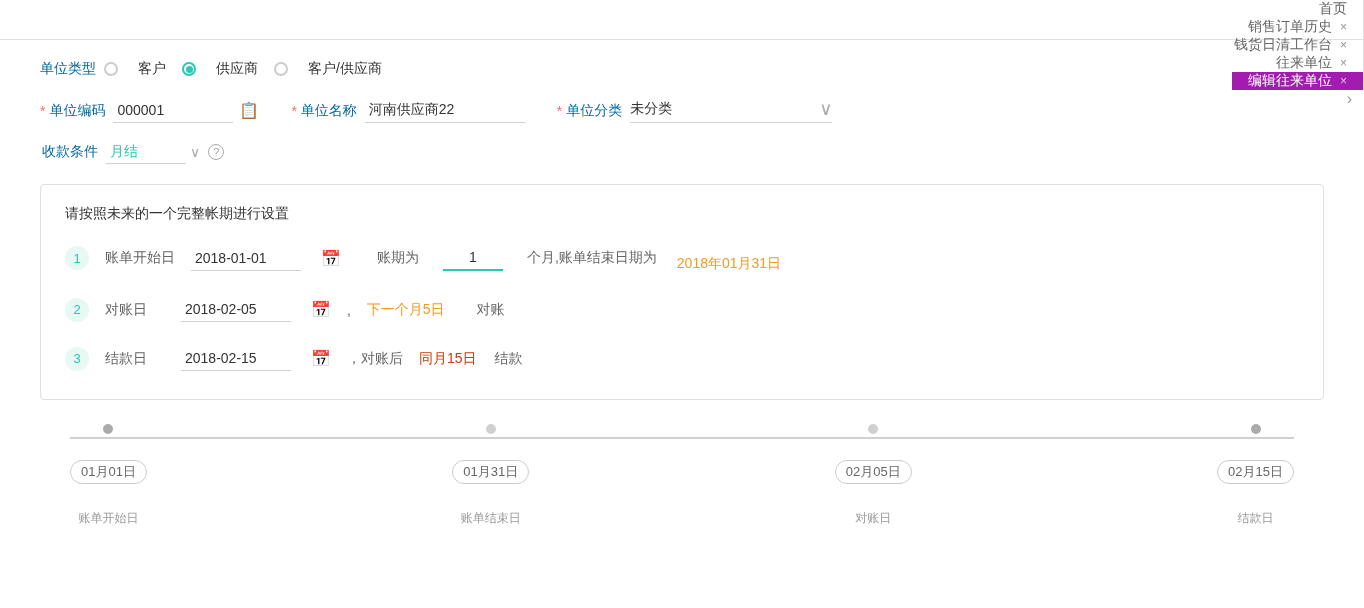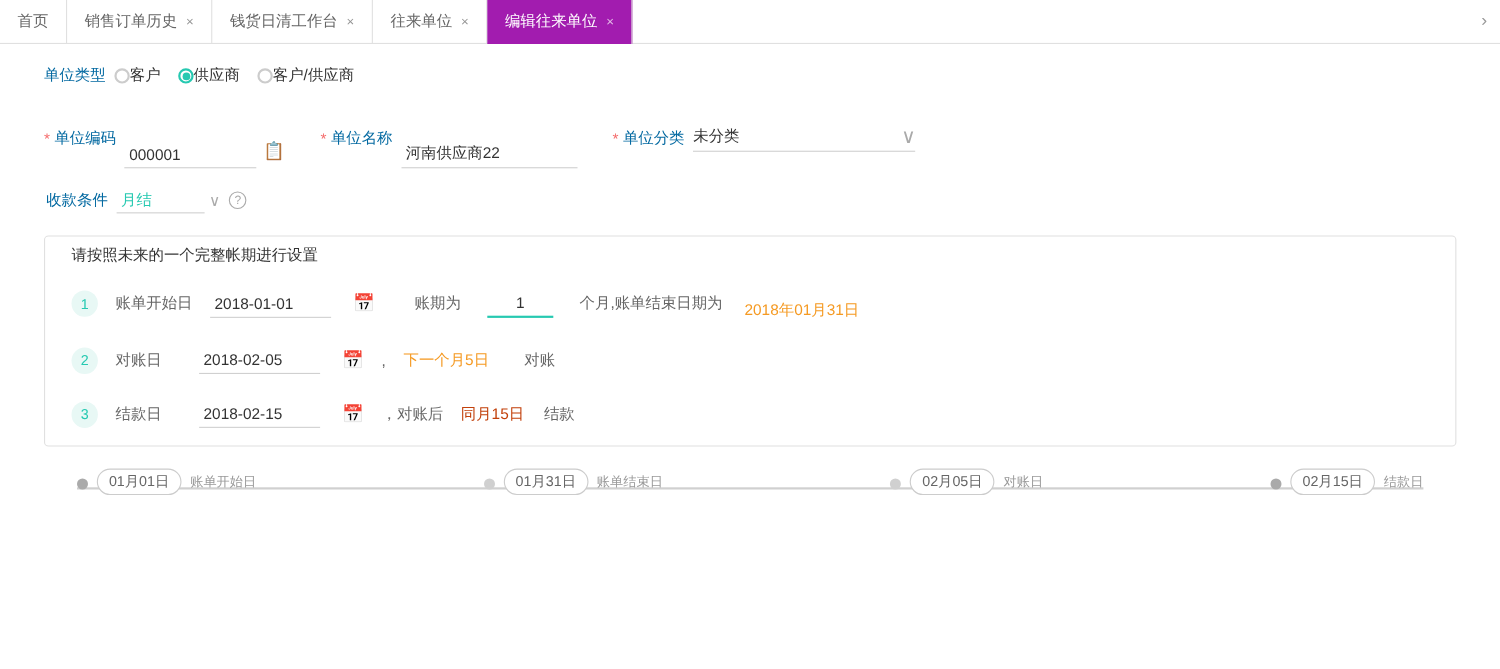--- a/index.html
+++ b/index.html
@@ -1,21 +1,21 @@
 <!DOCTYPE html>
 <html><head>
   <meta charset="utf-8">
   <style>
     * { box-sizing: border-box; margin: 0; padding: 0; }
     body { font-family: 'Microsoft YaHei', '微软雅黑', sans-serif; font-size: 14px; color: #333; background: #f5f5f5; }
 
     
     .tab-bar {
-      display: flex; align-items: center; background: #fff;
-      border-bottom: 1px solid #e0e0e0; height: 40px; padding-left: 0;
+      display: flex; align-items: flex-end; background: #fff;
+      border-bottom: 1px solid #e0e0e0; height: 40px; padding-left: 0; flex-direction: column;
     }
     .tab-item {
       display: flex; align-items: center; padding: 0 16px; height: 40px;
       cursor: pointer; color: #666; font-size: 14px; border-right: 1px solid #e0e0e0;
       white-space: nowrap; user-select: none;
     }
     .tab-item.active {
       background: #a21caf; color: #fff;
     }
     .tab-item .close-btn {
@@ -35,33 +35,33 @@
     .form-row {
       display: flex; align-items: center; margin-bottom: 20px;
     }
     .form-label {
       color: #0369a1; margin-right: 8px; white-space: nowrap;
     }
     .required { color: #f56c6c; margin-right: 4px; }
 
     
     .radio-group { display: flex; align-items: center; gap: 16px; }
-    .radio-item { display: flex; align-items: center; gap: 0; cursor: pointer; color: #333; }
+    .radio-item { display: flex; align-items: center; gap: 20px; cursor: pointer; color: #333; }
     .radio-circle {
       width: 14px; height: 14px; border-radius: 50%; border: 2px solid #ccc;
       display: flex; align-items: center; justify-content: center;
     }
     .radio-circle.checked { border-color: #26c9b1; }
     .radio-circle.checked::after {
       content: ''; width: 7px; height: 7px; border-radius: 50%; background: #26c9b1;
     }
 
     
     .field-group {
-      display: flex; align-items: flex-start; gap: 0; position: relative; margin-top: 30px;
+      display: flex; align-items: center; gap: 0; position: relative;
     }
     .field-input {
       border: none; border-bottom: 1px solid #d0d0d0; outline: none;
       padding: 4px 4px; font-size: 14px; color: #333; background: transparent;
       min-width: 120px;
     }
     .field-icon { color: #aaa; margin-left: 6px; cursor: pointer; font-size: 16px; }
 
     .form-section {
       display: flex; align-items: center; flex-wrap: wrap; gap: 32px; margin-bottom: 16px;
@@ -79,21 +79,21 @@
     }
     .dropdown-arrow { color: #aaa; margin-left: 4px; cursor: pointer; }
     .help-icon {
       width: 16px; height: 16px; border-radius: 50%; border: 1px solid #aaa;
       display: inline-flex; align-items: center; justify-content: center;
       font-size: 11px; color: #aaa; cursor: pointer; margin-left: 8px;
     }
 
     
     .panel {
-      border: 1px solid #e0e0e0; border-radius: 4px; padding: 8px 24px;
+      border: 1px solid #e0e0e0; border-radius: 4px; padding: 20px 24px;
       margin-bottom: 20px; background: #fff;
     }
     .panel-title {
       font-size: 14px; color: #333; margin-bottom: 20px;
     }
 
     
     .setting-row {
       display: flex; align-items: center; margin-bottom: 24px; gap: 16px;
     }
@@ -122,21 +122,21 @@
 
     
     .preview-text {
       font-size: 14px; color: #333; margin-bottom: 24px;
     }
     .timeline-nodes {
       display: flex; align-items: flex-start; width: 100%;
       justify-content: space-between; position: relative; z-index: 1;
     }
     .timeline-node {
-      display: flex; flex-direction: row; align-items: center; gap: 8px;
+      display: flex; flex-direction: column; align-items: center; gap: 26px;
     }
     .node-dot {
       width: 10px; height: 10px; border-radius: 50%; background: #d0d0d0;
       border: 2px solid #d0d0d0; margin-top: 4px;
     }
     .node-dot.start { background: #aaa; border-color: #aaa; }
     .node-dot.end { background: #aaa; border-color: #aaa; }
     .node-badge {
       background: #fff; border: 1px solid #ccc; border-radius: 12px;
       padding: 2px 10px; font-size: 13px; color: #666; white-space: nowrap;

